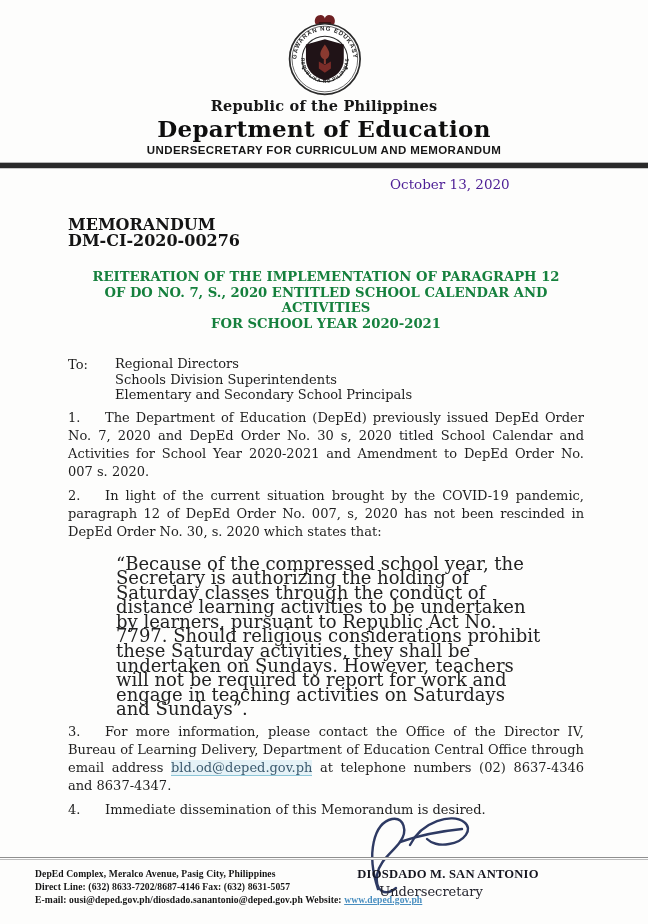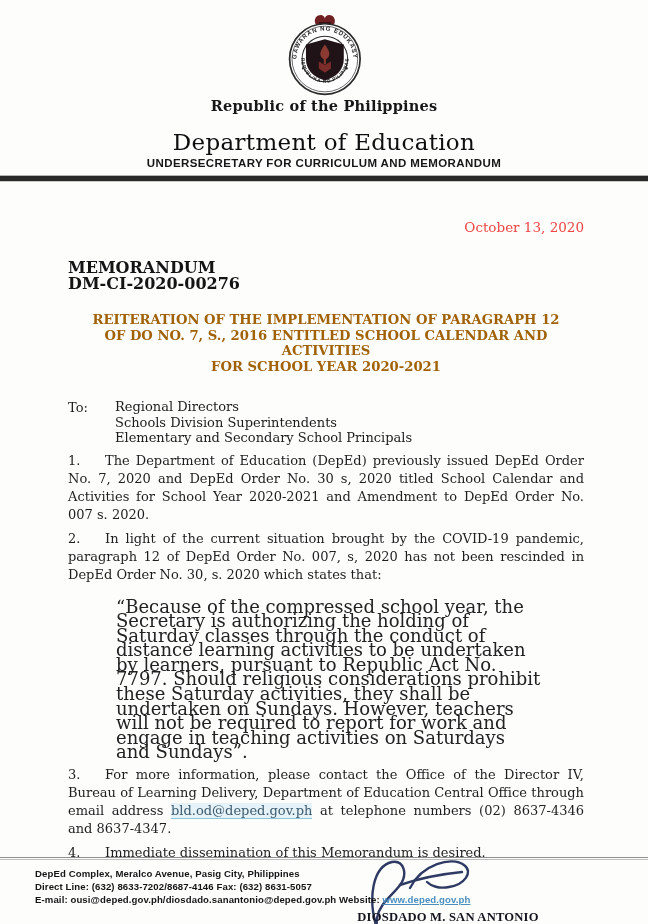--- a/index.html
+++ b/index.html
@@ -14,39 +14,39 @@
     color:#1c1c1c;
   }
   
   .letterhead { padding-top:10px; text-align:center; }
   .seal { display:block; margin:0 auto; }
   .republic-line {
     margin-top:1px;
     font-size:14.5px; font-weight:bold; letter-spacing:.2px; color:#171717;
   }
   .department-line {
-    margin-top:15px;
-    font-size:23px; font-weight:normal; letter-spacing:.3px; color:#0e0e0e;
+    margin-top:1px;
+    font-size:23px; font-weight:bold; letter-spacing:.3px; color:#0e0e0e;
   }
   .office-line {
     margin-top:2px;
     font-family:"Liberation Sans", sans-serif;
     font-size:11.5px; font-weight:bold; letter-spacing:.4px; color:#161616;
   }
   .thick-rule {
     margin-top:6px; height:7px;
     border-top:1px solid #b5b5b5;
     border-bottom:1px solid #c9c9c9;
     background:#2a2a2a;
   }
   
   .content { padding:0 64px 0 68px; font-size:13px; line-height:18px; }
-  .date-line { margin-top:36px; margin-left:322px; font-size:13.5px; color:#ef4444;text-align:right; }
+  .date-line { margin-top:6px; margin-left:322px; font-size:13.5px; color:#4c1d95; }
   .memo-block { margin-top:24px; font-weight:bold; font-size:16px; line-height:15.5px; color:#141414; }
-  .memo-title { margin-top:21px; text-align:center; font-weight:bold; font-size:13.2px; line-height:15.5px; color:#a16207; }
+  .memo-title { margin-top:21px; text-align:center; font-weight:bold; font-size:13.2px; line-height:15.5px; color:#15803d; }
   .to-block { margin-top:25px; display:flex; }
   .to-label { width:47px; flex:none; }
   .to-list div { line-height:15.5px; }
   .para { margin-top:6px; text-align:justify; color:#1e1e1e; }
   .para .pnum { display:inline-block; width:37px; }
   .quote-block {
     margin:16px 42px 0 48px;
     text-align:left; font-size:18px; line-height:14.6px; color:#222;
   }
   .email-link {
@@ -59,21 +59,21 @@
   
   .sig-block { position:relative; margin:46px 0 0 256px; width:248px; text-align:center; }
   .sig-svg { position:absolute; top:-56px; left:28px; pointer-events:none; }
   .sig-name { font-size:12.6px; font-weight:bold; letter-spacing:.2px; color:#15151f; position:relative;font-family:Liberation Serif, serif; }
   .sig-title { font-size:13px; color:#23232d; position:relative; margin-right:34px; }
   
   .page-footer { position:absolute; top:857px; left:0; right:0; }
   .footer-rule { height:3px; border-top:1.5px solid #8f8f8f; border-bottom:1px solid #bdbdbd; background:#fdfdfc; }
   .footer-lines {
     padding:7px 2px 0 35px;
-    font-family:Liberation Sans, sans-serif;
+    font-family:Liberation Serif, serif;
     font-size:9.6px; font-weight:bold; line-height:13px; color:#151515;
     letter-spacing:.1px;
   }
   .website-link { color:#4a8fc0; text-decoration:underline; cursor:pointer; }
 </style>
 </head>
 <body>
 
 <div class="page">
 
@@ -120,21 +120,21 @@
 
     <div class="date-line">October 13, 2020</div>
 
     <div class="memo-block">
       <div>MEMORANDUM</div>
       <div>DM-CI-2020-00276</div>
     </div>
 
     <div class="memo-title">
       <div>REITERATION OF THE IMPLEMENTATION OF PARAGRAPH 12</div>
-      <div>OF DO NO. 7, S., 2016 ENTITLED SCHOOL CALENDAR AND ACTIVITIES</div>
+      <div>OF DO NO. 7, S., 2020 ENTITLED SCHOOL CALENDAR AND ACTIVITIES</div>
       <div>FOR SCHOOL YEAR 2020-2021</div>
     </div>
 
     <div class="to-block">
       <span class="to-label">To:</span>
       <div class="to-list">
         <div>Regional Directors</div>
         <div>Schools Division Superintendents</div>
         <div>Elementary and Secondary School Principals</div>
       </div>

